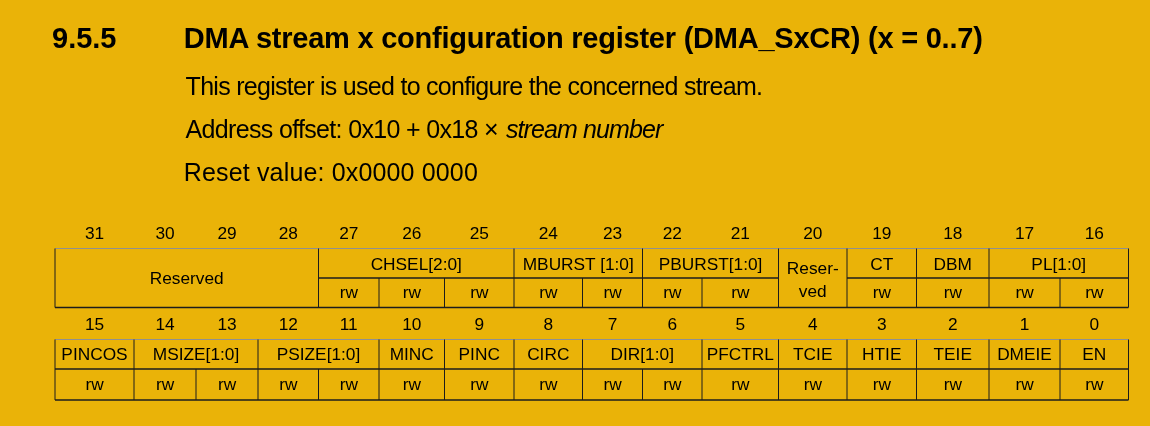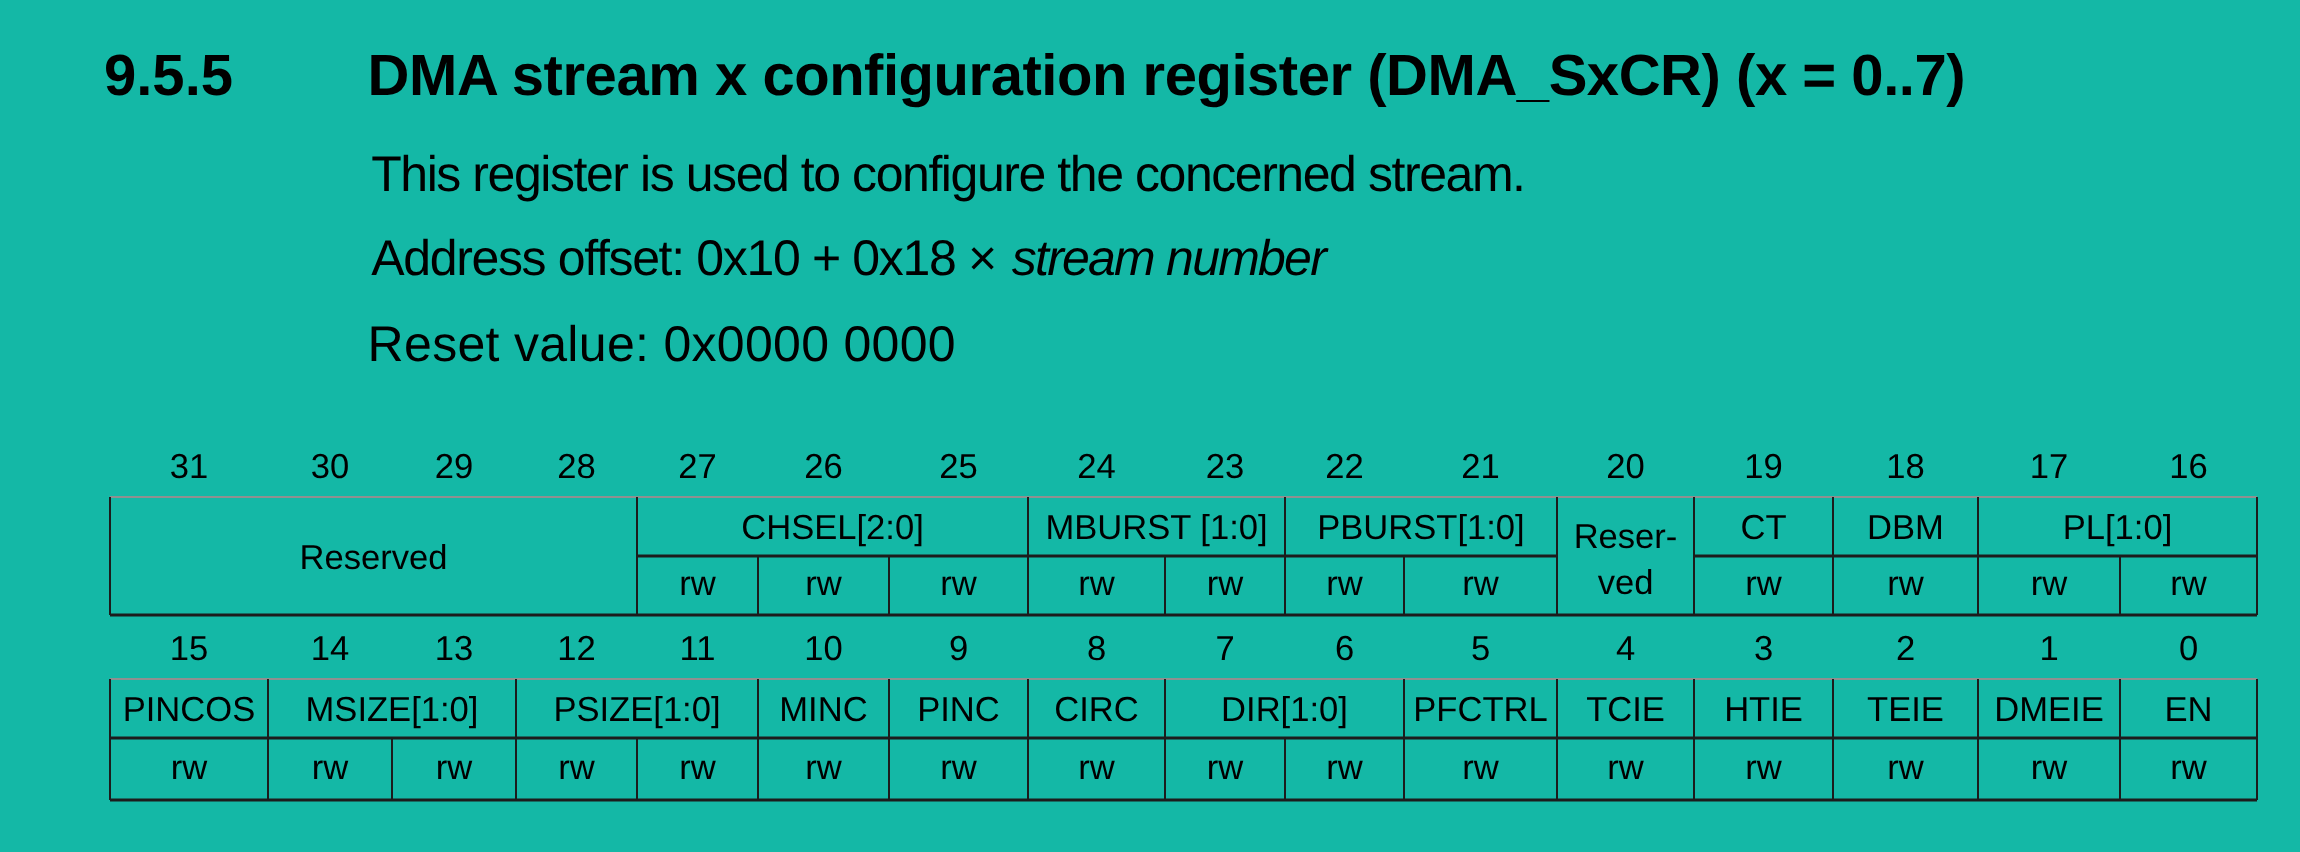--- a/index.html
+++ b/index.html
@@ -1,16 +1,16 @@
 <!DOCTYPE html>
 <html><head>
 <meta charset="utf-8">
 <style>
   html, body { margin:0; padding:0; background:#ffffff; }
-  #page { position:relative; width:1150px; height:426px; background:#14b8a6; overflow:hidden; }
+  #page { position:relative; width:1150px; height:426px; background:#eab308; overflow:hidden; }
   svg { position:absolute; left:0; top:0; }
   text { fill:#000000; font-family:"Liberation Sans", sans-serif; }
 </style>
 </head>
 <body>
 <div id="page">
 <svg width="1150" height="426" viewBox="0 0 1150 426">
 <text x="52.0" y="47.5" font-size="29" text-anchor="start" font-weight="bold">9.5.5</text>
 <text x="183.8" y="47.5" font-size="29" text-anchor="start" font-weight="bold" textLength="799" lengthAdjust="spacing">DMA stream x configuration register (DMA_SxCR) (x = 0..7)</text>
 <text x="185.6" y="95.4" font-size="25" text-anchor="start" textLength="577.4" lengthAdjust="spacing">This register is used to configure the concerned stream.</text>

